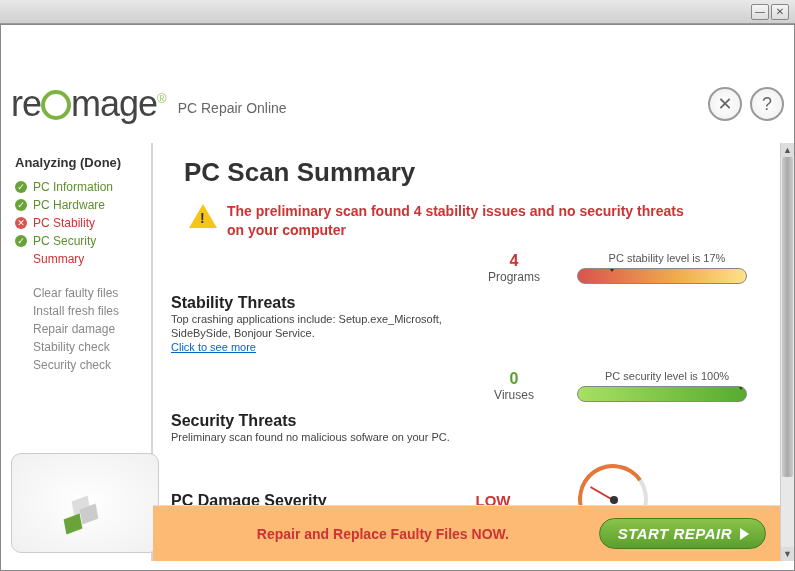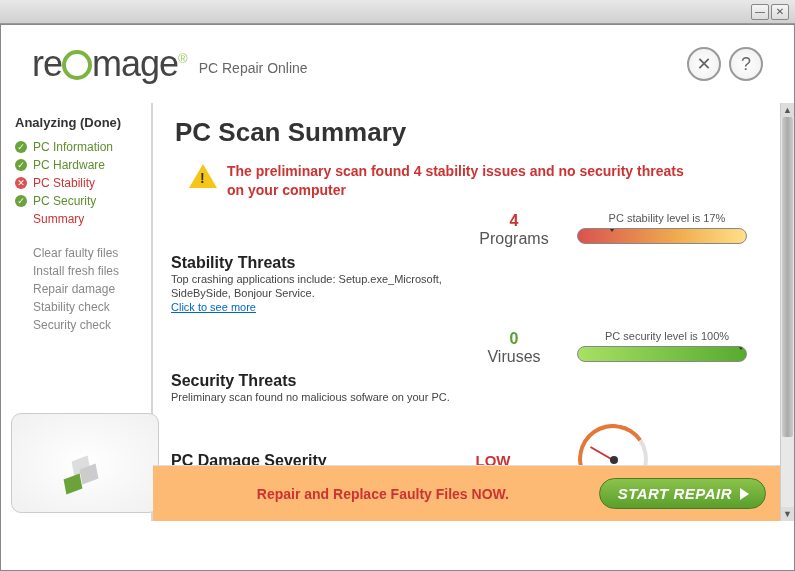--- a/index.html
+++ b/index.html
@@ -1,20 +1,20 @@
 <!DOCTYPE html>
 <html><head>
 <meta charset="utf-8">
 <style>
 * { box-sizing: border-box; margin: 0; padding: 0; }
 body { font-family: Verdana, Arial, sans-serif; font-size: 12px; background: #fff; width: 795px; height: 571px; overflow: hidden; }
 .titlebar { height: 24px; background: linear-gradient(#e8e8e8,#d0d0d0); border-bottom: 1px solid #999; display: flex; justify-content: flex-end; align-items: center; padding: 0 6px; gap: 2px; }
 .winbtn { width: 18px; height: 16px; border: 1px solid #888; background: linear-gradient(#f5f5f5,#ddd); border-radius: 2px; display: flex; align-items: center; justify-content: center; font-size: 10px; color: #555; cursor: pointer; }
 .appwrap { width: 795px; height: 547px; border: 1px solid #888; background: #fff; position: relative; }
-.header { height: 78px; display: flex; align-items: center; padding: 0 31px; }
+.header { height: 78px; display: flex; align-items: center; padding: 0 10px; margin-top: 40px; }
 .logo { font-size: 36px; font-weight: 300; color: #444; letter-spacing: -1px; }
 .logo .o { display: inline-block; width: 30px; height: 30px; border: 4px solid #7cb342; border-radius: 50%; position: relative; top: 4px; }
 .logo sup { font-size: 13px; color: #9ccc65; vertical-align: super; }
 .tagline { font-size: 14px; color: #666; margin-left: 12px; align-self: center; margin-top: 8px; }
 .headerbtns { margin-left: auto; display: flex; gap: 8px; }
 .circlebtn { width: 34px; height: 34px; border: 2px solid #999; border-radius: 50%; display: flex; align-items: center; justify-content: center; background: radial-gradient(#fff,#eee); cursor: pointer; color: #666; font-size: 18px; }
 .body { display: flex; height: 418px; }
 .sidebar { width: 152px; border-right: 2px solid #d5d5d5; padding: 8px 0 12px 14px; position: relative; }
 .section-title { font-weight: bold; font-size: 13px; color: #333; margin: 4px 0 8px 0; }
 .step-list { list-style: none; margin-bottom: 16px; }
@@ -30,34 +30,34 @@
 .cube-img { position:relative; width:40px; height:40px; }
 .cube-img .c1,.cube-img .c2,.cube-img .c3{position:absolute; width:16px; height:16px; transform: skewY(-20deg) skewX(10deg);}
 .cube-img .c1{background:#ddd; left:8px; top:0;}
 .cube-img .c2{background:#ccc; left:16px; top:8px;}
 .cube-img .c3{background:#6aa33a; left:0; top:18px;}
 .main { flex: 1; padding: 8px 18px 8px 18px; position: relative; overflow: hidden; }
 .scrollbar { position:absolute; right:0; top:0; bottom:0; width:14px; background:#e8e8e8; border-left:1px solid #ccc;}
 .scrollbar .arrow{height:14px; display:flex; align-items:center; justify-content:center; background:#ddd; font-size:9px; color:#555;}
 .scrollbar .thumb{position:absolute; top:14px; left:1px; right:1px; height:320px; background:linear-gradient(90deg,#ccc,#aaa,#ccc); border-radius:2px;}
 .scrollbar .down{position:absolute; bottom:0; width:100%;}
-h1.title { font-size: 26px; font-weight: bold; color: #333; margin: 6px 0 14px 4px; }
+h1.title { font-size: 26px; font-weight: bold; color: #333; margin: 6px 0 14px 13px; }
 .alertrow { display:flex; align-items:flex-start; gap:10px; margin-bottom:12px; margin-left:18px;}
 .alert-icon { width:0; height:0; border-left:14px solid transparent; border-right:14px solid transparent; border-bottom:24px solid #f5c518; position:relative; margin-top:2px;}
 .alert-icon::after{content:"!"; position:absolute; left:-3px; top:6px; font-size:14px; font-weight:bold; color:#333;}
 .alert-text { color:#cc3333; font-weight:bold; font-size:14px; max-width:470px; line-height:1.35;}
 .threat-grid { display:grid; grid-template-columns: 280px 90px 180px; gap: 6px 18px; align-items:flex-start; }
 .threat-title { font-size:16px; font-weight:bold; color:#222;margin-top:42px; }
 .threat-desc { font-size:11px; color:#444; line-height:1.3; }
 .threat-link { color:#0066cc; text-decoration:underline; font-size:11px; cursor:pointer;}
 .count-col { text-align:center; }
 .count-num { font-size:16px; font-weight:bold; }
 .count-red { color:#cc3333; }
 .count-green { color:#5a9e2d; }
-.count-label { font-size:16px; color:#555; }
+.count-label { font-size:12px; color:#555; }
 .gauge-col { font-size:11px; color:#555; text-align:center;}
 .gauge-bar { width:170px; height:16px; border-radius:8px; border:1px solid #888; margin-top:4px; position:relative; overflow:hidden;}
 .gauge-stab { background: linear-gradient(90deg,#d9534f 0%,#f0ad4e 60%,#ffe08a 100%);}
 .gauge-sec { background: linear-gradient(90deg,#a8e063,#56ab2f);}
 .gauge-ptr { position:absolute; top:-4px; width:0; height:0; border-left:5px solid transparent; border-right:5px solid transparent; border-top:7px solid #333;}
 .damage-row { display:flex; align-items:center; margin-top:16px;}
 .damage-row .lbl { font-size:16px; font-weight:bold; color:#222; width:280px;}
 .damage-row .val { font-size:15px; font-weight:bold; color:#cc3333; width:84px; text-align:center;}
 .dial { width:80px; height:80px; position:relative; margin-left:40px;}
 .dial .arc { width:70px; height:70px; border:4px solid #e0e0e0; border-bottom-color:transparent; border-radius:50%; transform:rotate(45deg); position:absolute; left:3px; top:3px;}

